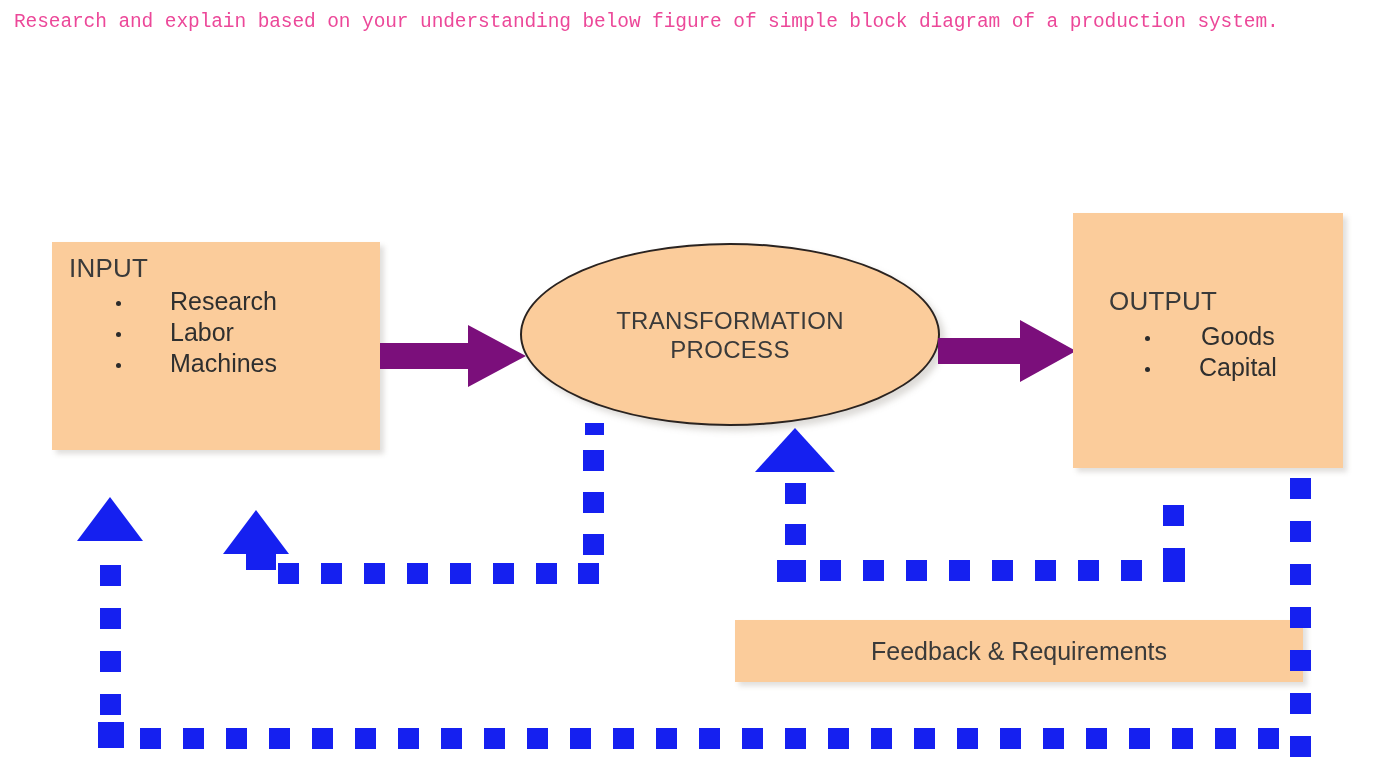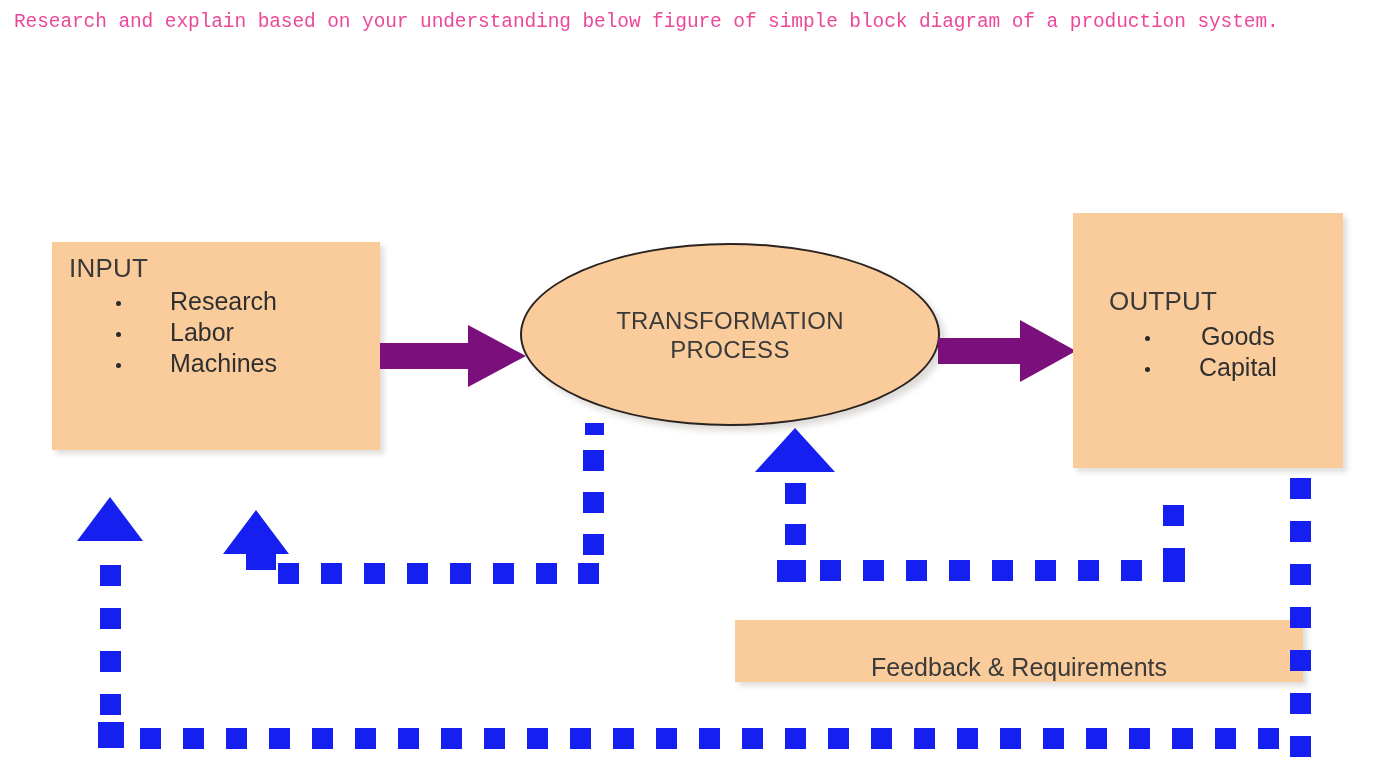--- a/index.html
+++ b/index.html
@@ -58,21 +58,21 @@
     width: 270px;
     height: 255px;
   }
   
   #feedback-box {
     left: 735px;
     top: 620px;
     width: 568px;
     height: 62px;
     display: flex;
-    align-items: flex-end;
+    align-items: center;
     justify-content: center;
   }
 
   .box-title {
     position: absolute;
     font-family: "Liberation Sans", sans-serif;
     font-size: 26px;
     color: #3a3a3a;
     letter-spacing: 0.2px;
     white-space: nowrap;

